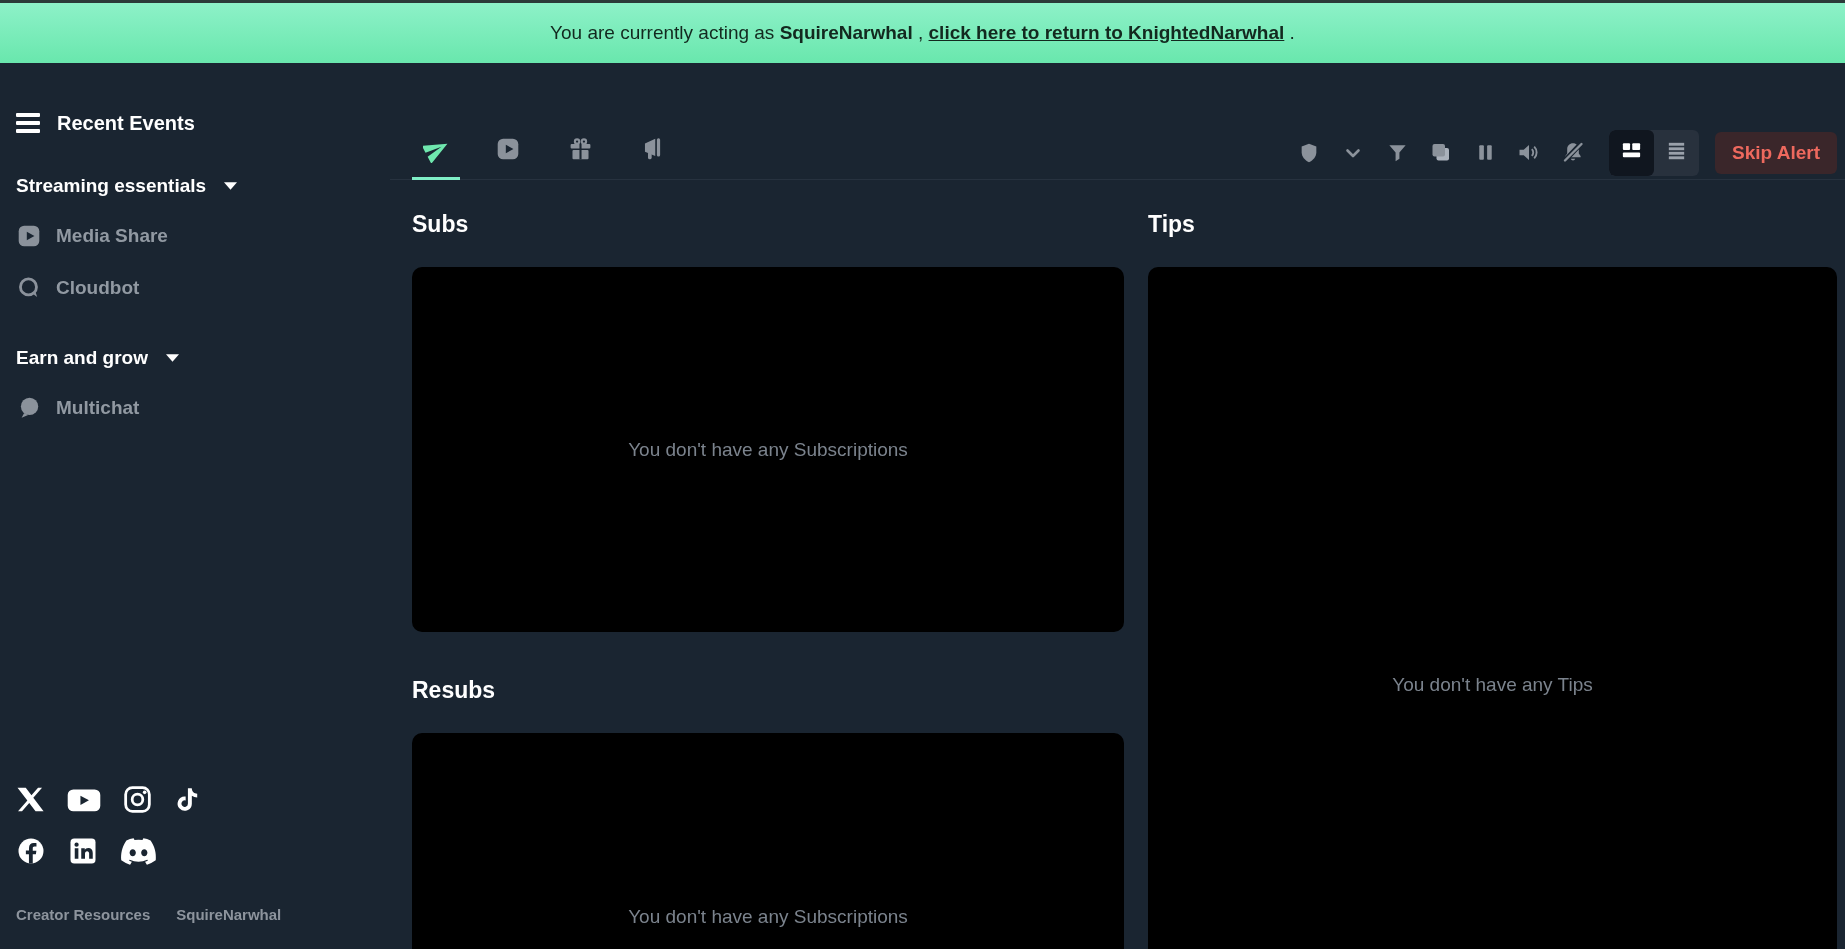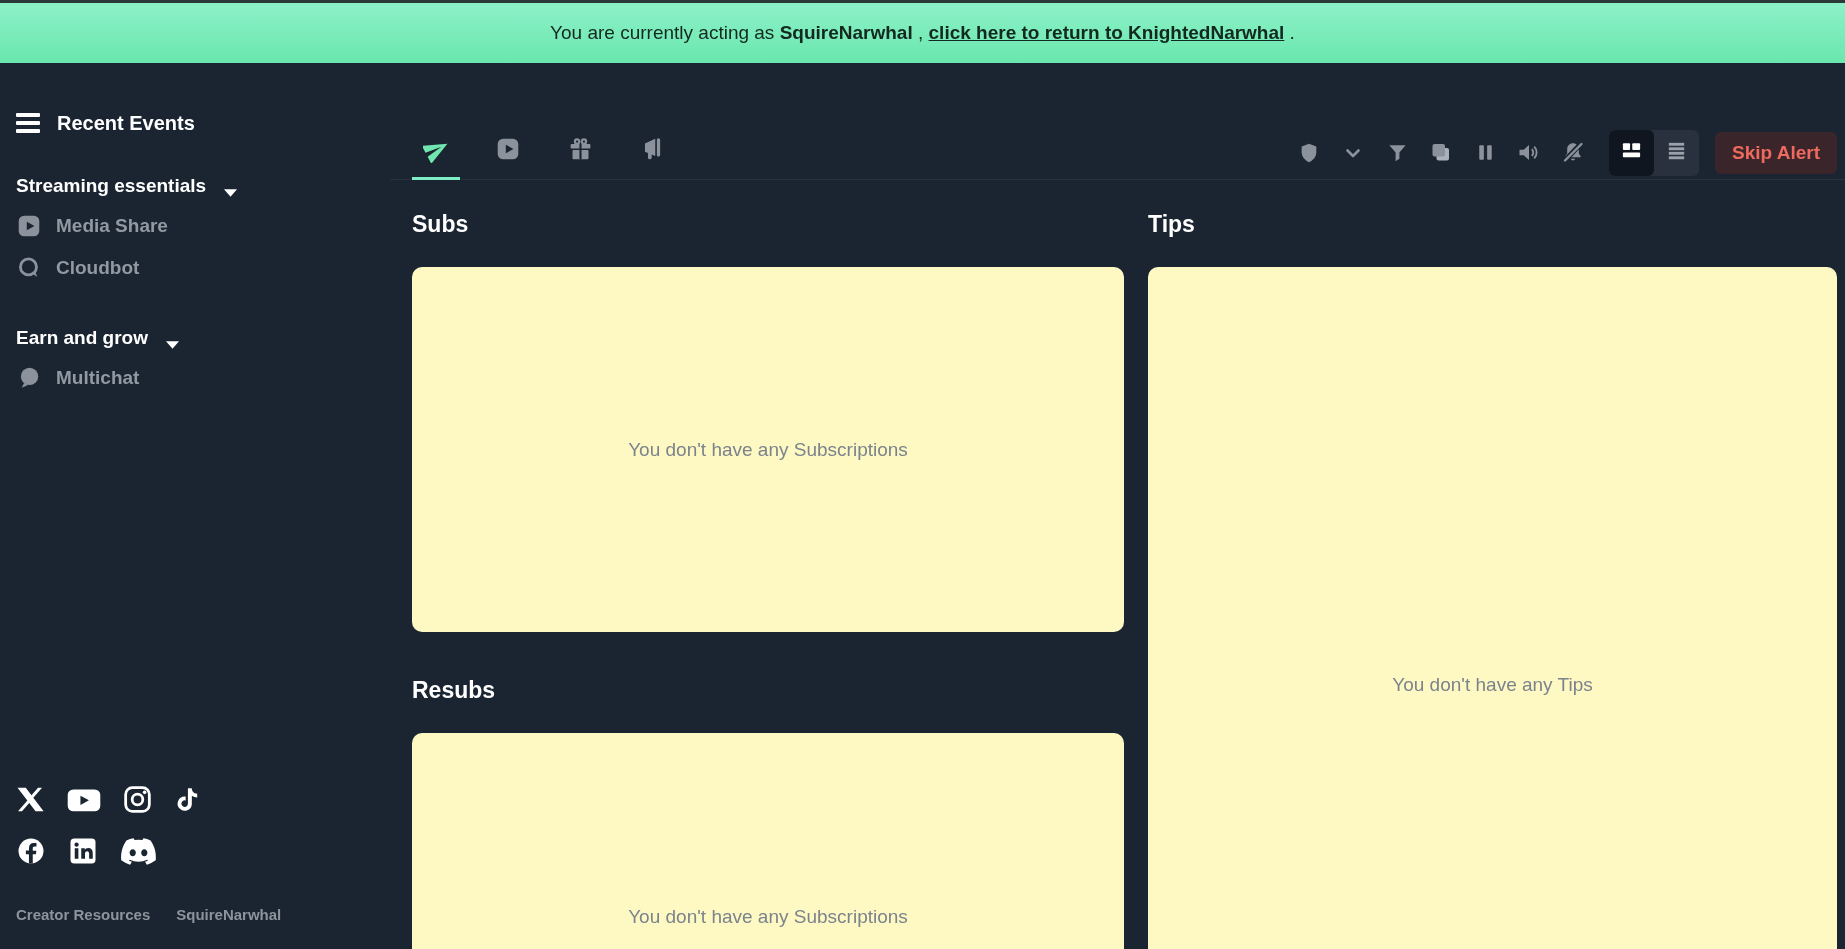--- a/index.html
+++ b/index.html
@@ -18,24 +18,24 @@
 
   
   .app { flex:1; display:flex; min-height:0; }
 
   
   .sidebar { width:390px; flex:none; display:flex; flex-direction:column; padding:0 16px 26px 16px; }
   .sb-title-row { margin-top:40px; display:flex; align-items:center; gap:15px; }
   .sb-title { color:#ffffff; font-size:20px; font-weight:700; }
   .hamburger { width:26px; height:24px; display:flex; flex-direction:column; justify-content:space-between; cursor:pointer; padding:2px 0; }
   .hamburger i { display:block; height:4px; background:#fff; border-radius:1px; width:24px; }
-  .sb-section { margin-top:40px; display:flex; align-items:flex-end; gap:18px; color:#fff; font-size:19px; font-weight:700; cursor:pointer; }
+  .sb-section { margin-top:40px; display:flex; align-items:center; gap:18px; color:#fff; font-size:19px; font-weight:700; cursor:pointer; }
   .sb-section.second { margin-top:46px; }
   .caret { width:13px; height:8px; }
-  .sb-item { margin-top:16px; display:flex; align-items:center; gap:14px; color:#9199a2; font-size:19px; font-weight:700; cursor:pointer; }
+  .sb-item { margin-top:26px; display:flex; align-items:center; gap:14px; color:#9199a2; font-size:19px; font-weight:700; cursor:pointer; }
   .sb-item .icn { width:26px; height:26px; flex:none; display:flex; align-items:center; justify-content:center; color:#8b929b; }
   .social-block { margin-top:auto; }
   .social-row { display:flex; align-items:center; gap:22px; }
   .social-row + .social-row { margin-top:22px; }
   .social-row .s-icn { color:#fff; cursor:pointer; display:flex; align-items:center; }
   .sb-footer { margin-top:40px; display:flex; gap:26px; }
   .sb-footer span { color:#8d949d; font-size:15px; font-weight:700; cursor:pointer; }
 
   
   .main { flex:1; display:flex; flex-direction:column; min-width:0; }
@@ -51,21 +51,21 @@
   .toggle-btn { width:45px; display:flex; align-items:center; justify-content:center; color:#9aa1ab; cursor:pointer; }
   .toggle-btn.active { background:#10161f; border-radius:6px; color:#ffffff; }
   .skip-btn { margin-left:16px; background:#3a262a; color:#ee695e; font-size:19px; font-weight:700;
               font-family:inherit; padding:10px 17px; border:none; border-radius:6px; cursor:pointer; }
 
   .content { flex:1; min-height:0; display:flex; gap:24px; padding:0 8px 0 22px; }
   .col-left { width:712px; flex:none; }
   .col-right { flex:1; min-width:0; }
   .panel-title { margin-top:30px; font-size:23px; line-height:28px; font-weight:700; color:#ffffff; }
   .panel-title.resubs { margin-top:44px; }
-  .panel { margin-top:29px; background:#fef9c3; border-radius:10px;
+  .panel { margin-top:29px; background:#000000; border-radius:10px;
            display:flex; align-items:center; justify-content:center;
            color:#7b838d; font-size:19px; }
   .panel.subs { height:365px; }
   .panel.resubs { height:368px; }
   .panel.tips { height:836px; }
 </style>
 </head>
 <body>
 
 <div id="page">

